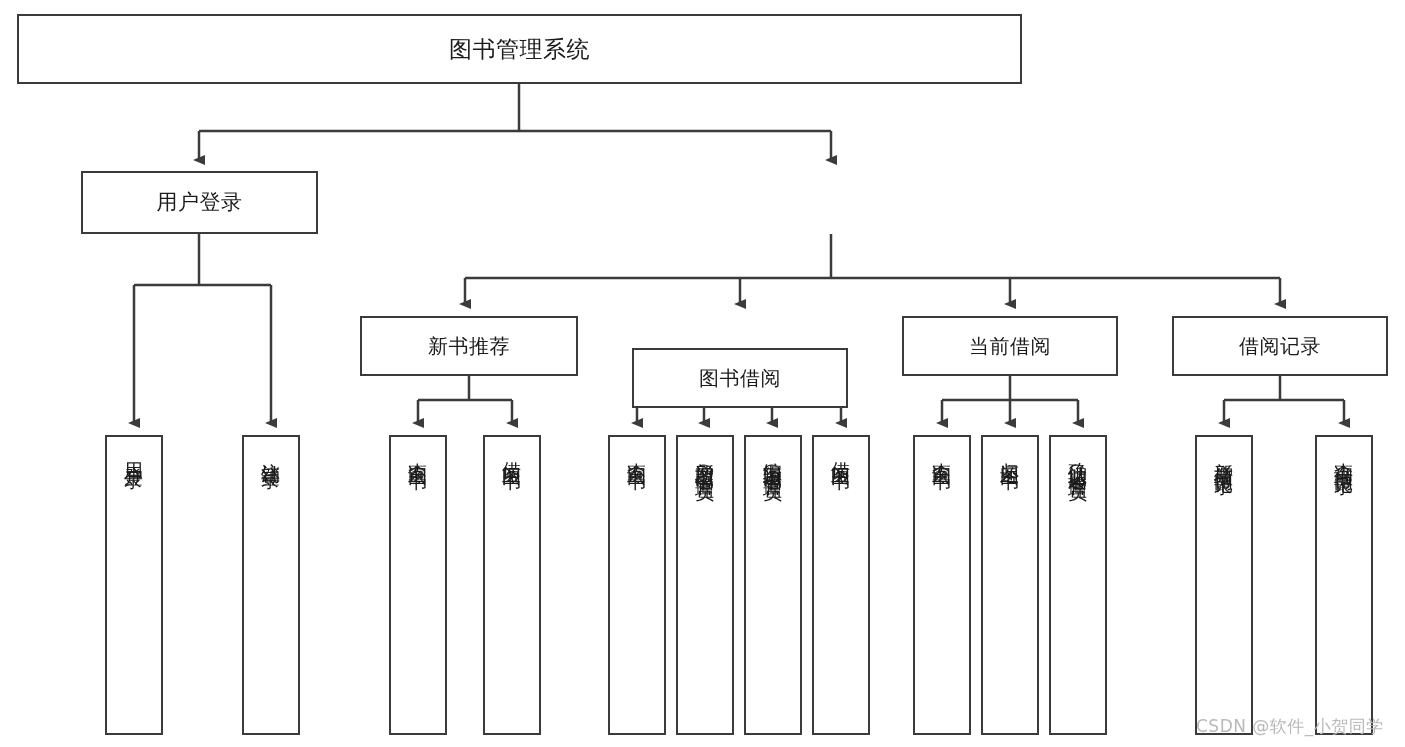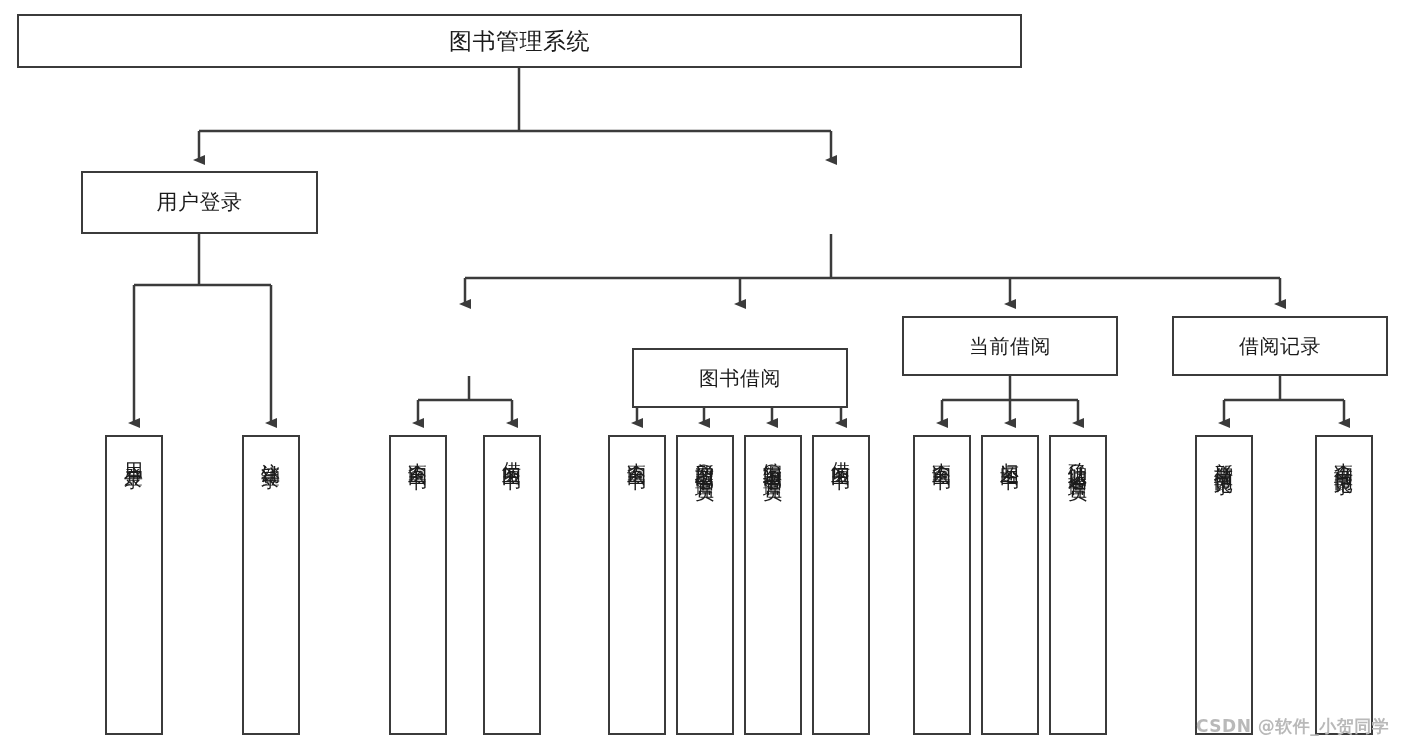--- a/index.html
+++ b/index.html
@@ -65,21 +65,20 @@
     white-space: normal;
     max-height: 100%;
   }
   .watermark {
     position: absolute;
     color: #b9b9b9;
     font-size: 17px;
     letter-spacing: 0.5px;
     white-space: nowrap;
     user-select: none;
-    font-weight: bold;
   }
 </style>
 </head>
 <body>
 
 <div id="canvas">
 
   <svg class="edges" viewBox="0 0 1405 747">
     <defs>
       <marker id="arrow" markerWidth="12" markerHeight="12" refX="5" refY="6" orient="auto" markerUnits="userSpaceOnUse">
@@ -123,29 +122,32 @@
       <path d="M1010,400 L1010,423" marker-end="url(#arrow)"></path>
       <path d="M1078,400 L1078,423" marker-end="url(#arrow)"></path>
 
       <path d="M1280,376 L1280,400"></path>
       <path d="M1224,400 L1344,400"></path>
       <path d="M1224,400 L1224,423" marker-end="url(#arrow)"></path>
       <path d="M1344,400 L1344,423" marker-end="url(#arrow)"></path>
     </g>
   </svg>
 
-  <div class="node root" style="left:17px; top:14px; width:1005px; height:54px;">
+  <div class="node root" style="left:17px; top:14px; width:1005px; height:70px;">
     <span class="node-label">图书管理系统</span>
   </div>
 
   <div class="node level1" style="left:81px; top:171px; width:237px; height:63px;">
     <span class="node-label">用户登录</span>
   </div>
 
 
+  <div class="node level2" style="left:360px; top:316px; width:218px; height:60px;">
+    <span class="node-label">新书推荐</span>
+  </div>
 
   <div class="node level2" style="left:632px; top:316px; width:216px; height:60px;margin-top:32px;">
     <span class="node-label">图书借阅</span>
   </div>
 
   <div class="node level2" style="left:1172px; top:316px; width:216px; height:60px;">
     <span class="node-label">借阅记录</span>
   </div>
 
   <div class="node level2" style="left:902px; top:316px; width:216px; height:60px;">

